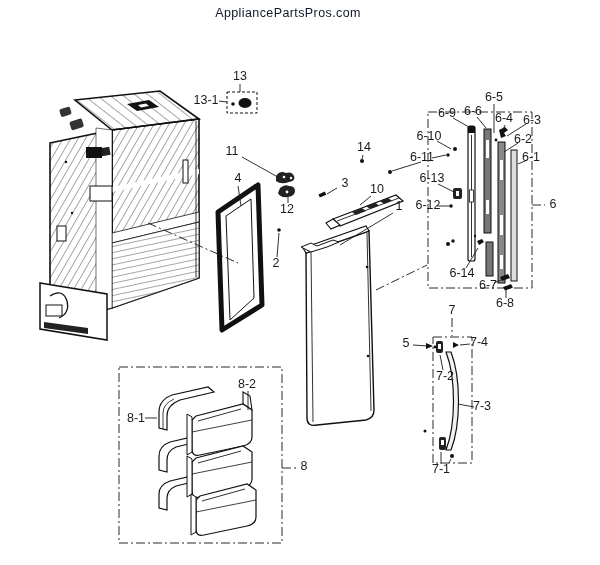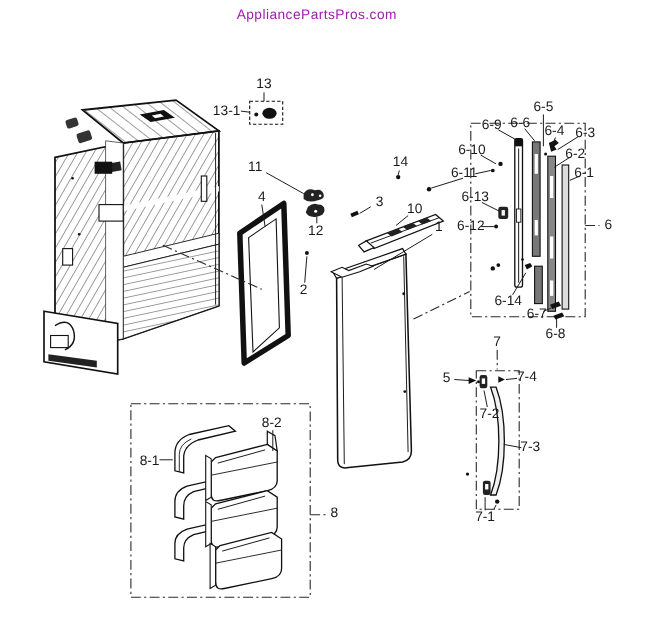--- a/index.html
+++ b/index.html
@@ -1,18 +1,18 @@
 <!DOCTYPE html>
 <html><head>
 <meta charset="utf-8">
 <style>
   html,body{margin:0;padding:0;background:#ffffff;}
   body{width:600px;height:565px;position:relative;font-family:"Liberation Sans",sans-serif;overflow:hidden;}
   .site-header{position:absolute;top:6px;left:0;width:576px;text-align:center;
-    font-size:12.5px;letter-spacing:.4px;color:#a21caf;}
+    font-size:12.5px;letter-spacing:.4px;color:#0f172a;}
   svg{position:absolute;top:0;left:0;}
   .part-label{font:12.5px "Liberation Sans",sans-serif;fill:#1a1a1a;
     text-anchor:middle;dominant-baseline:middle;}
   .ln{stroke:#1a1a1a;stroke-width:0.9;fill:none;}
   .dashdot{stroke:#2a2a2a;stroke-width:1;fill:none;stroke-dasharray:9 3 2 3;}
 </style>
 </head>
 <body>
 
 <div class="site-header">AppliancePartsPros.com</div>

